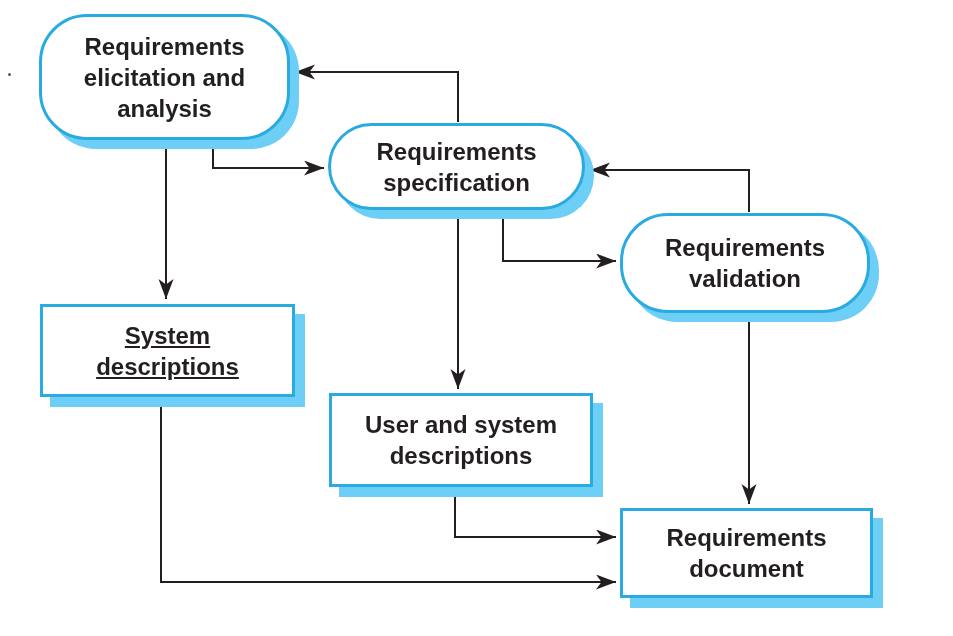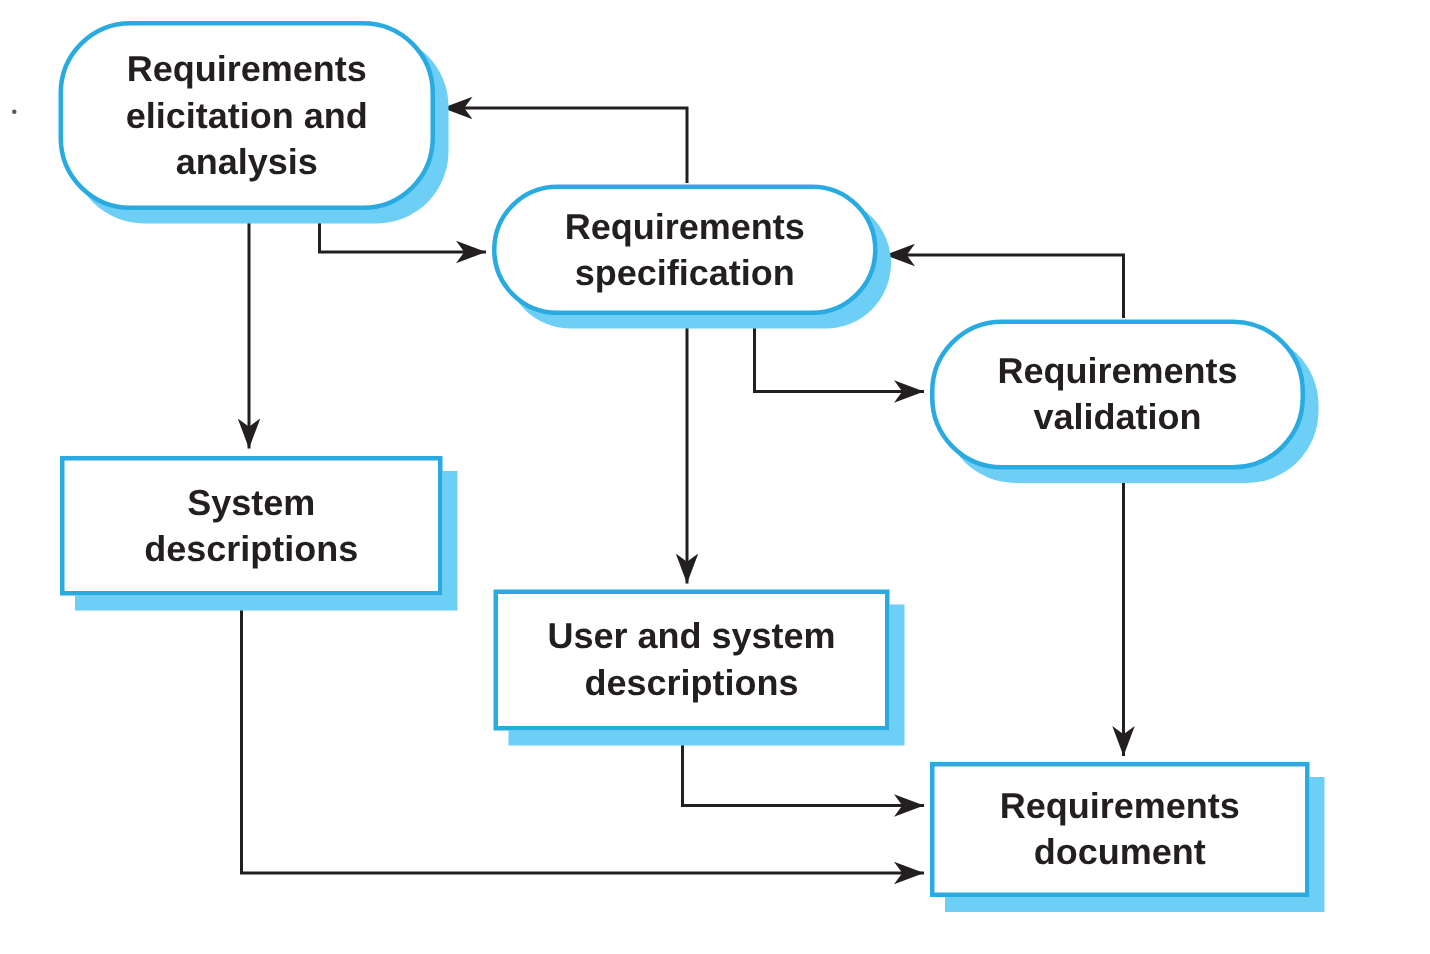--- a/index.html
+++ b/index.html
@@ -27,21 +27,21 @@
     color:var(--ink);
     font-size:24px;font-weight:700;line-height:31px;
     text-align:center;
   }
   .node .label{white-space:pre-line;}
   .activity{border-radius:48px;box-shadow:9px 9px 0 var(--shadow);}
   .document{border-radius:0;box-shadow:10px 10px 0 var(--shadow);}
   #n-elicitation{left:39px;top:14px;width:251px;height:126px;}
   #n-specification{left:328px;top:123px;width:257px;height:87px;border-radius:44px;}
   #n-validation{left:620px;top:213px;width:250px;height:100px;}
-  #n-sysdesc{left:40px;top:304px;width:255px;height:93px;}
+  #n-sysdesc{left:40px;top:304px;width:255px;height:93px;text-decoration:underline;}
   #n-usersys{left:329px;top:393px;width:264px;height:94px;}
   #n-doc{left:620px;top:508px;width:253px;height:90px;}
   .stray-dot{
     position:absolute;left:8px;top:73px;width:3px;height:3px;
     background:var(--ink);border-radius:50%;opacity:.75;
   }
 </style>
 </head>
 <body>
 

